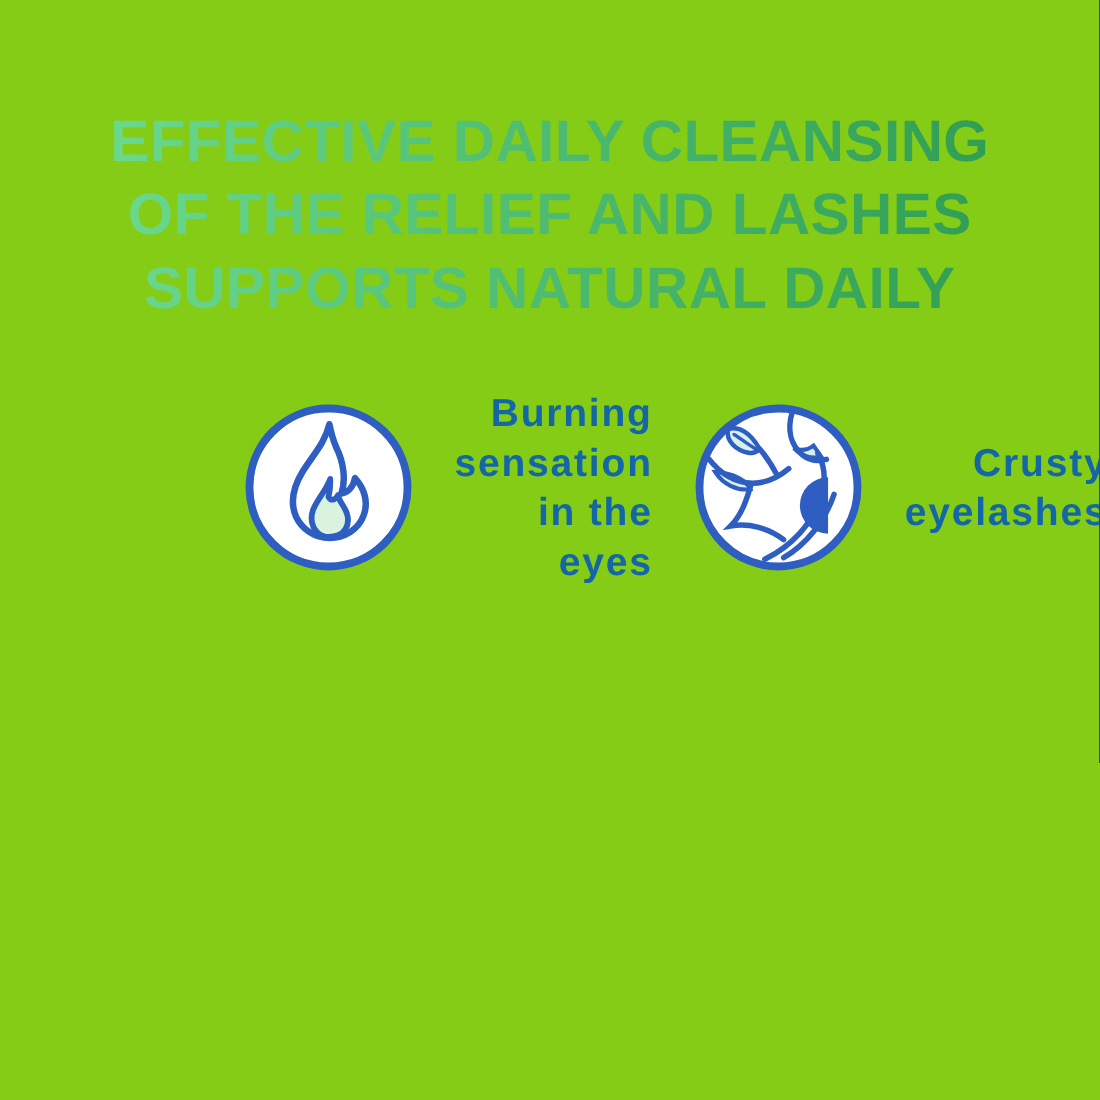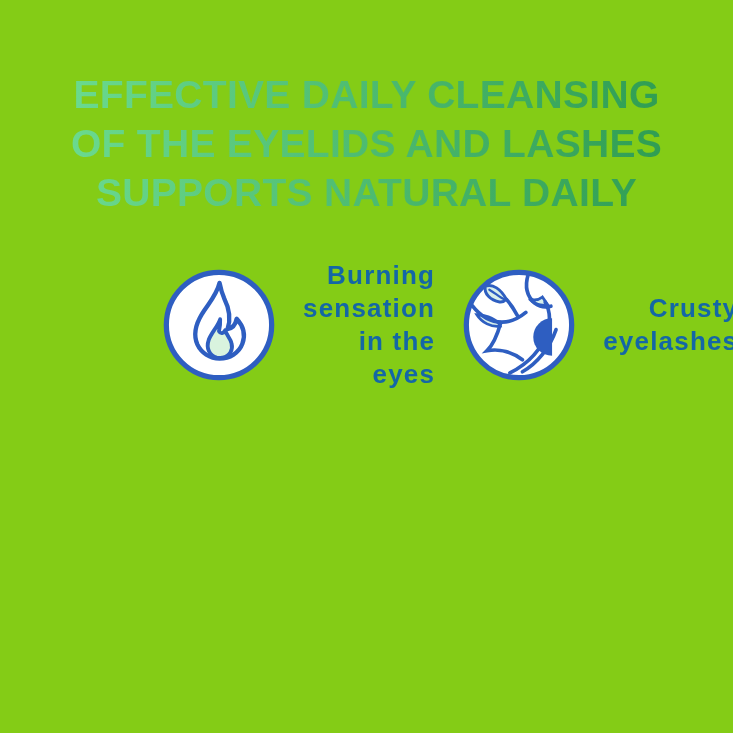--- a/index.html
+++ b/index.html
@@ -60,21 +60,21 @@
     max-width: 285px;
   }
 </style>
 </head>
 <body>
 
 <div class="canvas">
 
   <h1 class="headline">
     <span class="hl-line">EFFECTIVE DAILY CLEANSING</span>
-    <span class="hl-line">OF THE EYELIDS AND LASHES</span>
+    <span class="hl-line">OF THE RELIEF AND LASHES</span>
     <span class="hl-line">SUPPORTS NATURAL DAILY</span>
   </h1>
 
   <div class="rows">
 
     <div class="row">
       <svg class="badge" viewBox="0 0 100 100">
         <circle cx="50" cy="50" r="46.2" fill="#ffffff" stroke="#2e5ec1" stroke-width="4.6"></circle>
         <path d="M 50.5 13
                  C 48 24, 40.5 31.5, 35 40.5

